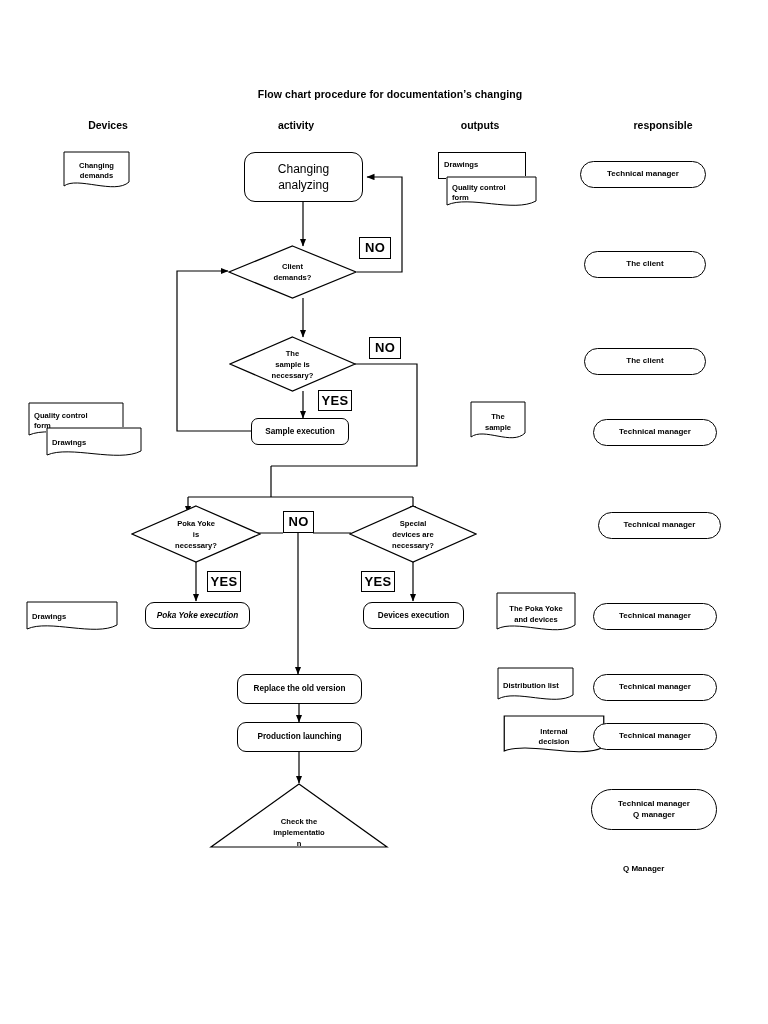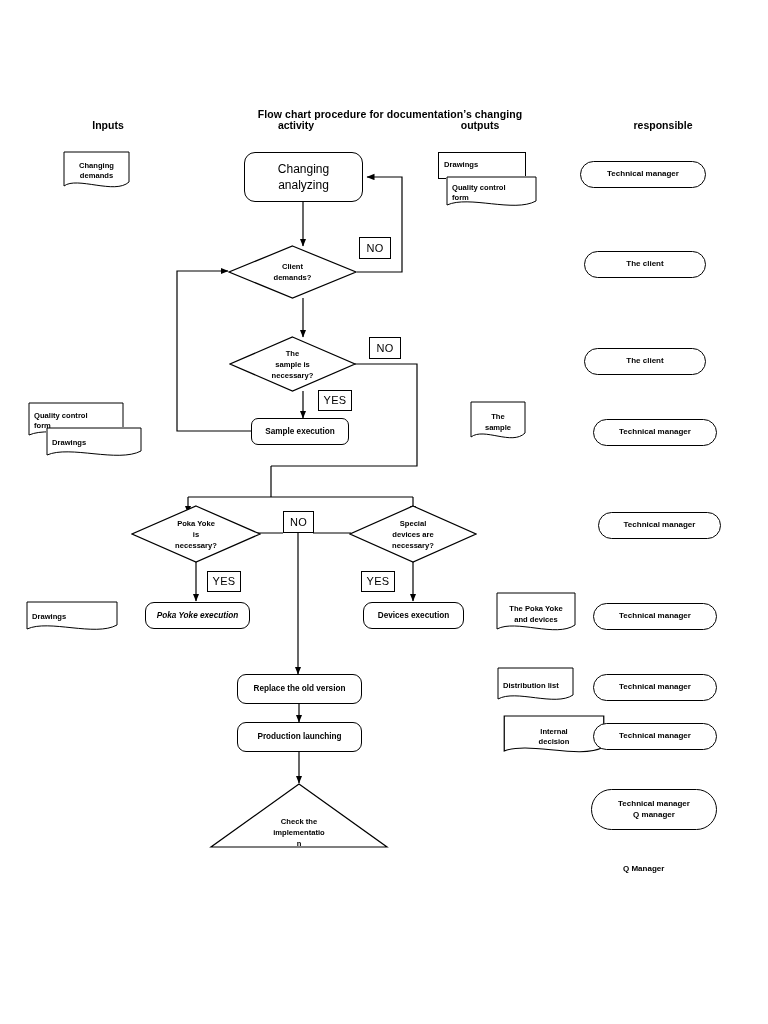--- a/index.html
+++ b/index.html
@@ -64,22 +64,22 @@
   
   .rect {
     border: 1px solid #000;
     background: #fff;
     font-size: 7.6px;
     font-weight: bold;
   }
   .labelbox {
     border: 1.2px solid #000;
     background: #fff;
-    font-size: 11px;
-    font-weight: normal;
+    font-size: 13px;
+    font-weight: bold;
     letter-spacing: 0.3px;
   }
   
   .stadium {
     border: 1.1px solid #000;
     border-radius: 999px;
     background: #fff;
     font-size: 8px;
     font-weight: bold;
   }
@@ -185,23 +185,23 @@
       <line x1="196" y1="557" x2="196" y2="601" marker-end="url(#arw)"></line>
 
       <line x1="413" y1="557" x2="413" y2="601" marker-end="url(#arw)"></line>
 
       <line x1="299" y1="704" x2="299" y2="722" marker-end="url(#arw)"></line>
 
       <line x1="299" y1="752" x2="299" y2="783" marker-end="url(#arw)"></line>
     </g>
   </svg>
 
-  <div class="node title" style="left:180px; top:85px; width:420px; height:18px;margin-top:20px;">Flow chart procedure for documentation’s changing</div>
-
-  <div class="node colhead" style="left:62px; top:117px; width:92px; height:16px;">Inputs</div>
+  <div class="node title" style="left:180px; top:85px; width:420px; height:18px;">Flow chart procedure for documentation’s changing</div>
+
+  <div class="node colhead" style="left:62px; top:117px; width:92px; height:16px;">Devices</div>
   <div class="node colhead" style="left:250px; top:117px; width:92px; height:16px;">activity</div>
   <div class="node colhead" style="left:434px; top:117px; width:92px; height:16px;">outputs</div>
   <div class="node colhead" style="left:596px; top:117px; width:134px; height:16px;">responsible</div>
 
   <div class="node doc ctr" style="left:63px; top:151px; width:67px; height:40px;">
     <svg viewBox="0 0 67 40" preserveAspectRatio="none">
       <path d="M1,1 L66,1 L66,31 C52,44 14,25 1,35 Z" fill="#fff" stroke="#000" stroke-width="1"></path>
     </svg>
     <div class="doctext twoline">Changing
 demands</div>

